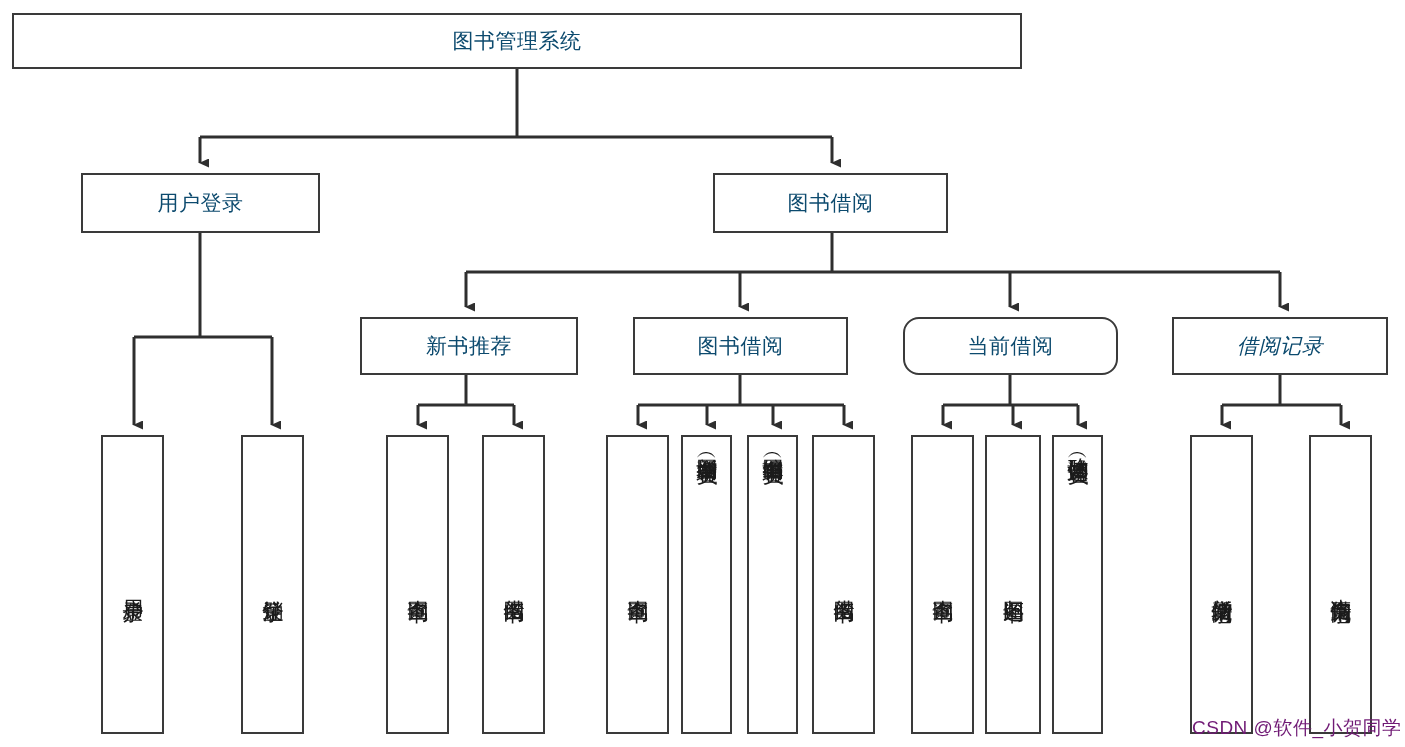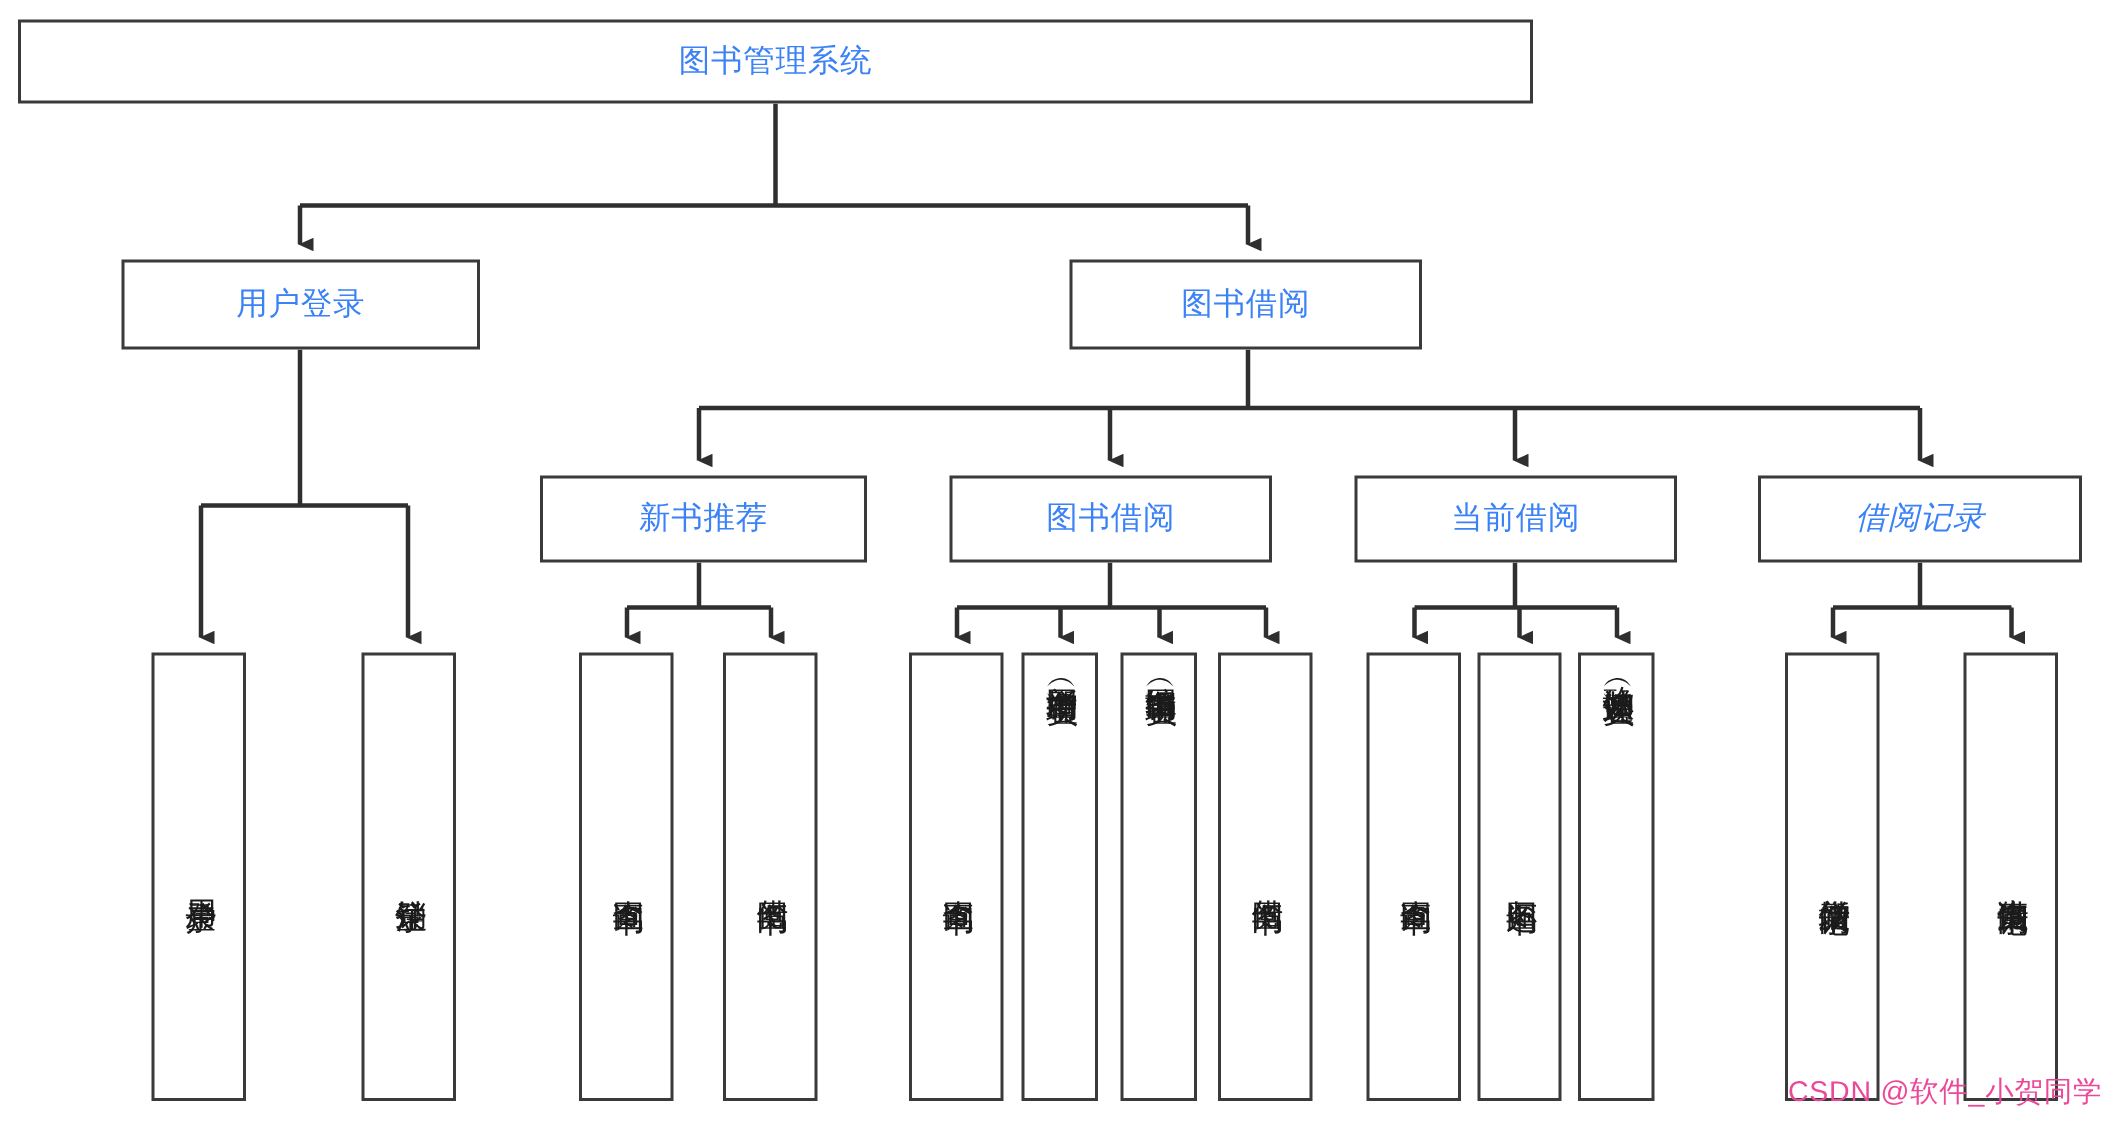--- a/index.html
+++ b/index.html
@@ -30,21 +30,21 @@
     box-sizing: border-box;
     background: #ffffff;
     border: 2px solid #3a3a3a;
     display: flex;
     align-items: center;
     justify-content: center;
   }
   .node-h .node-label {
     font-size: 21px;
     line-height: 1.1;
-    color: #3b82f6;
+    color: #0c4a6e;
     letter-spacing: 0.5px;
     white-space: nowrap;
   }
   .node-v {
     align-items: flex-start;
     justify-content: center;
     padding-top: 4px;
   }
   .node-v .node-label {
     font-size: 21px;
@@ -134,21 +134,21 @@
   <div class="node node-h" id="node-l1-1" style="left: 713px; top: 173px; width: 235px; height: 60px;">
     <span class="node-label">图书借阅</span>
   </div>
 
   <div class="node node-h" id="node-l2-1" style="left: 633px; top: 317px; width: 215px; height: 58px;">
     <span class="node-label">图书借阅</span>
   </div>
   <div class="node node-h" id="node-l2-0" style="left: 360px; top: 317px; width: 218px; height: 58px;">
     <span class="node-label">新书推荐</span>
   </div>
-  <div class="node node-h" id="node-l2-2" style="left: 903px; top: 317px; width: 215px; height: 58px;">
+  <div class="node node-h" id="node-l2-2" style="left: 903px; top: 317px; width: 215px; height: 58px; border-radius: 16px;">
     <span class="node-label">当前借阅</span>
   </div>
   <div class="node node-h" id="node-l2-3" style="left: 1172px; top: 317px; width: 216px; height: 58px; font-style: italic;">
     <span class="node-label">借阅记录</span>
   </div>
 
   <div class="node node-v center-text" id="node-leaf-0" style="left: 101px; top: 435px; width: 63px; height: 299px;">
     <span class="node-label">用户登录</span>
   </div>
   <div class="node node-v center-text" id="node-leaf-1" style="left: 241px; top: 435px; width: 63px; height: 299px;">
@@ -181,15 +181,15 @@
   <div class="node node-v" id="node-leaf-10" style="left: 1052px; top: 435px; width: 51px; height: 299px;">
     <span class="node-label">确认归还（管理员）</span>
   </div>
   <div class="node node-v center-text" id="node-leaf-11" style="left: 1190px; top: 435px; width: 63px; height: 299px;">
     <span class="node-label">新增借阅记录</span>
   </div>
   <div class="node node-v center-text" id="node-leaf-12" style="left: 1309px; top: 435px; width: 63px; height: 299px;">
     <span class="node-label">查询借阅记录</span>
   </div>
 
-  <div class="watermark" style="left: 1192px; top: 715px; color: #ec4899;">CSDN @软件_小贺同学</div>
+  <div class="watermark" style="left: 1192px; top: 715px; color: #701a75;">CSDN @软件_小贺同学</div>
 
 </div>
 
 </body></html>

